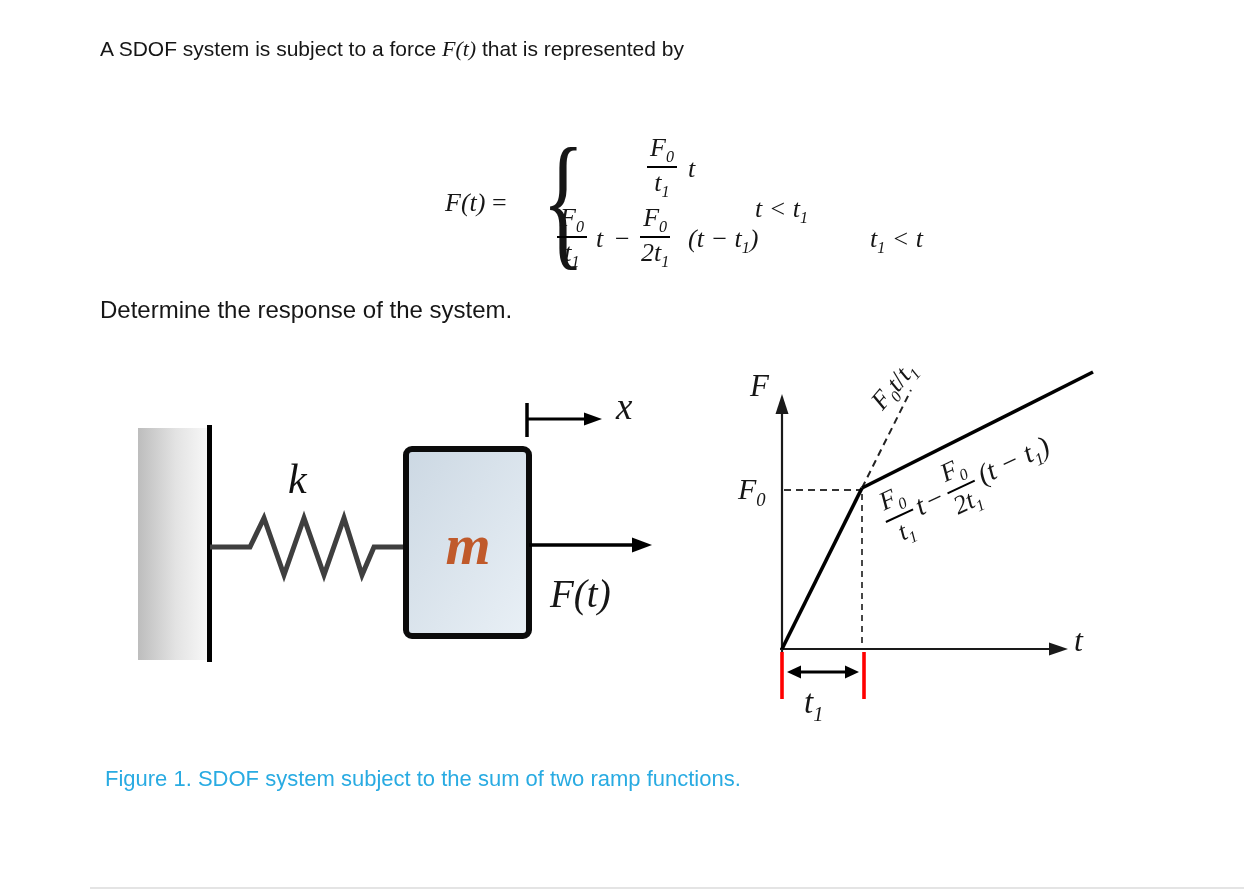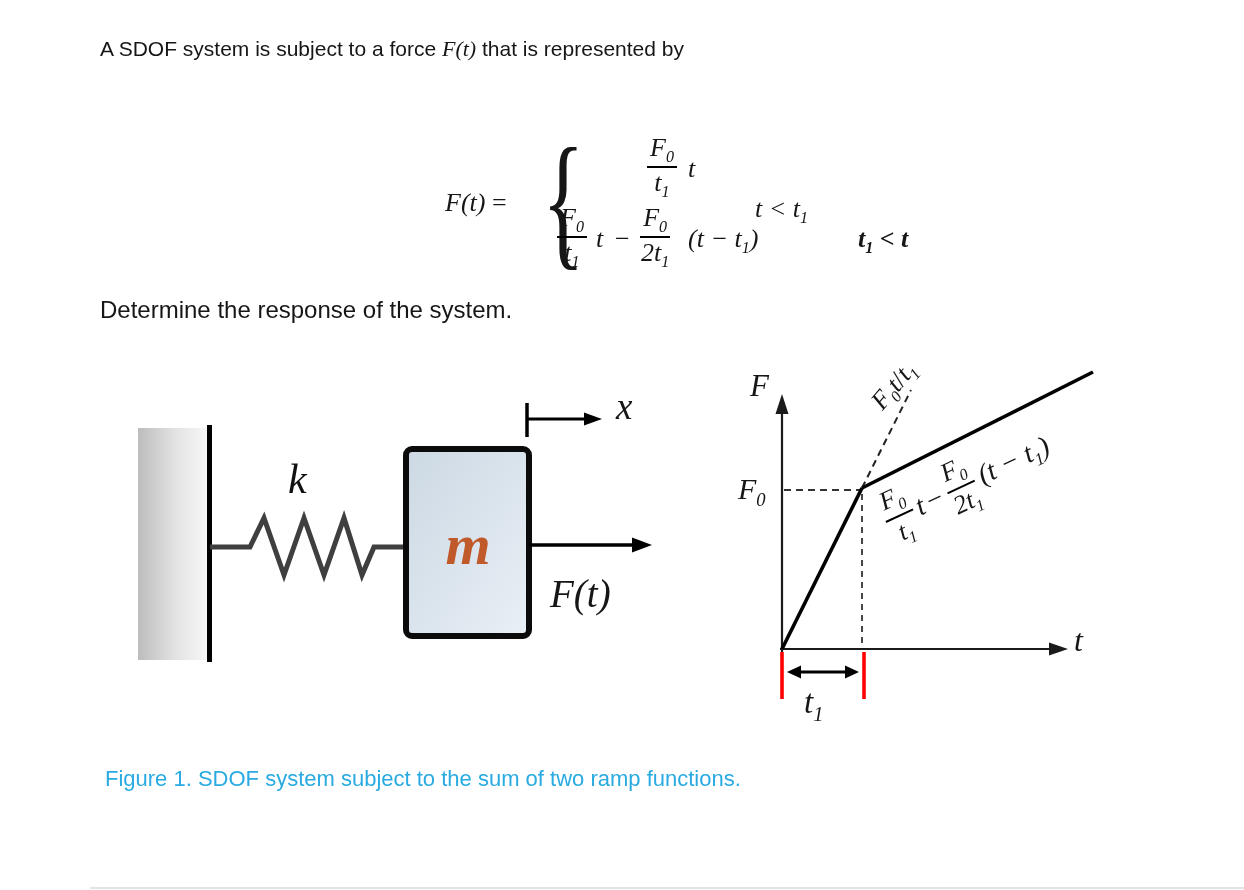--- a/index.html
+++ b/index.html
@@ -29,21 +29,21 @@
   .fnum { border-bottom:2px solid #000; padding:0 3px; line-height:1.12; }
   .fden { line-height:1.12; padding:0 3px; }
   .eq .r1frac { left:202px; top:8px; }
   .eq .r1t    { left:243px; top:29px; }
   .eq .r1cond { left:310px; top:29px;margin-top:40px; }
   .eq .r2frac1{ left:112px; top:78px; }
   .eq .r2t    { left:151px; top:99px; }
   .eq .r2minus{ left:170px; top:99px; }
   .eq .r2frac2{ left:193px; top:78px; }
   .eq .r2paren{ left:243px; top:99px; }
-  .eq .r2cond { left:413px; top:99px;font-weight:bold; }
+  .eq .r2cond { left:425px; top:99px; }
 
   
   .diagram { left:130px; top:385px; width:544px; height:300px; }
   .diagram .k-label { left:158px; top:70px; font-size:42px; color:#111; }
   .diagram .m-label { left:300px; top:126px; width:76px; text-align:center;
                       font-size:58px; font-weight:700; }
   .diagram .x-label { left:486px; top:0px;  font-size:37px; }
   .diagram .ft-label{ left:420px; top:186px; font-size:39px; }
 
   

